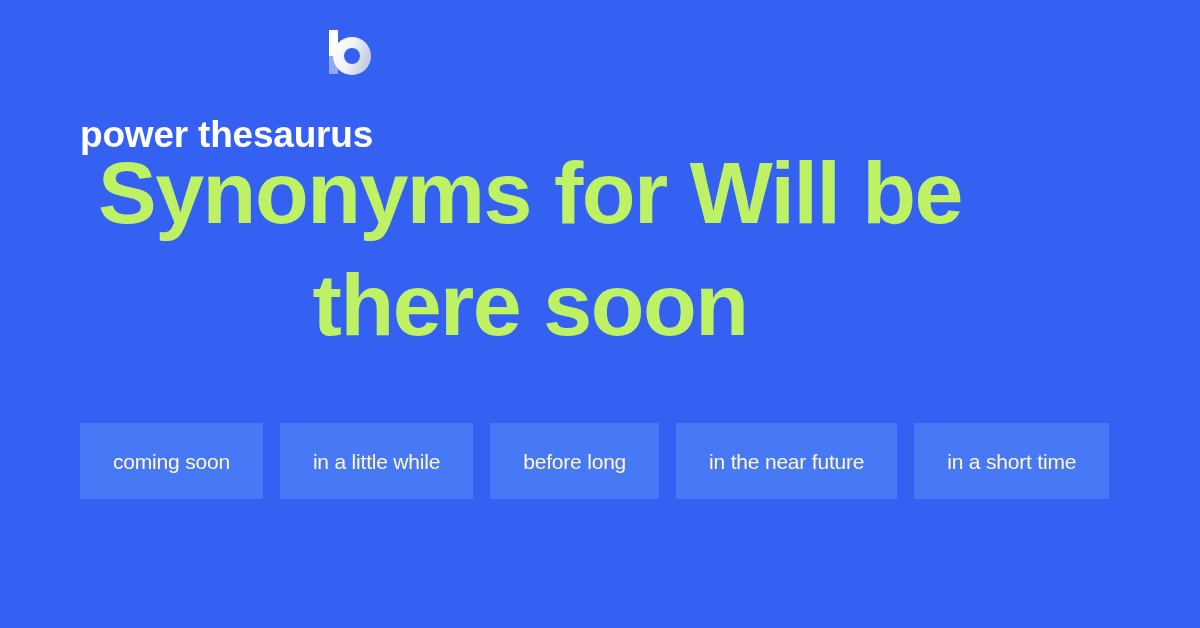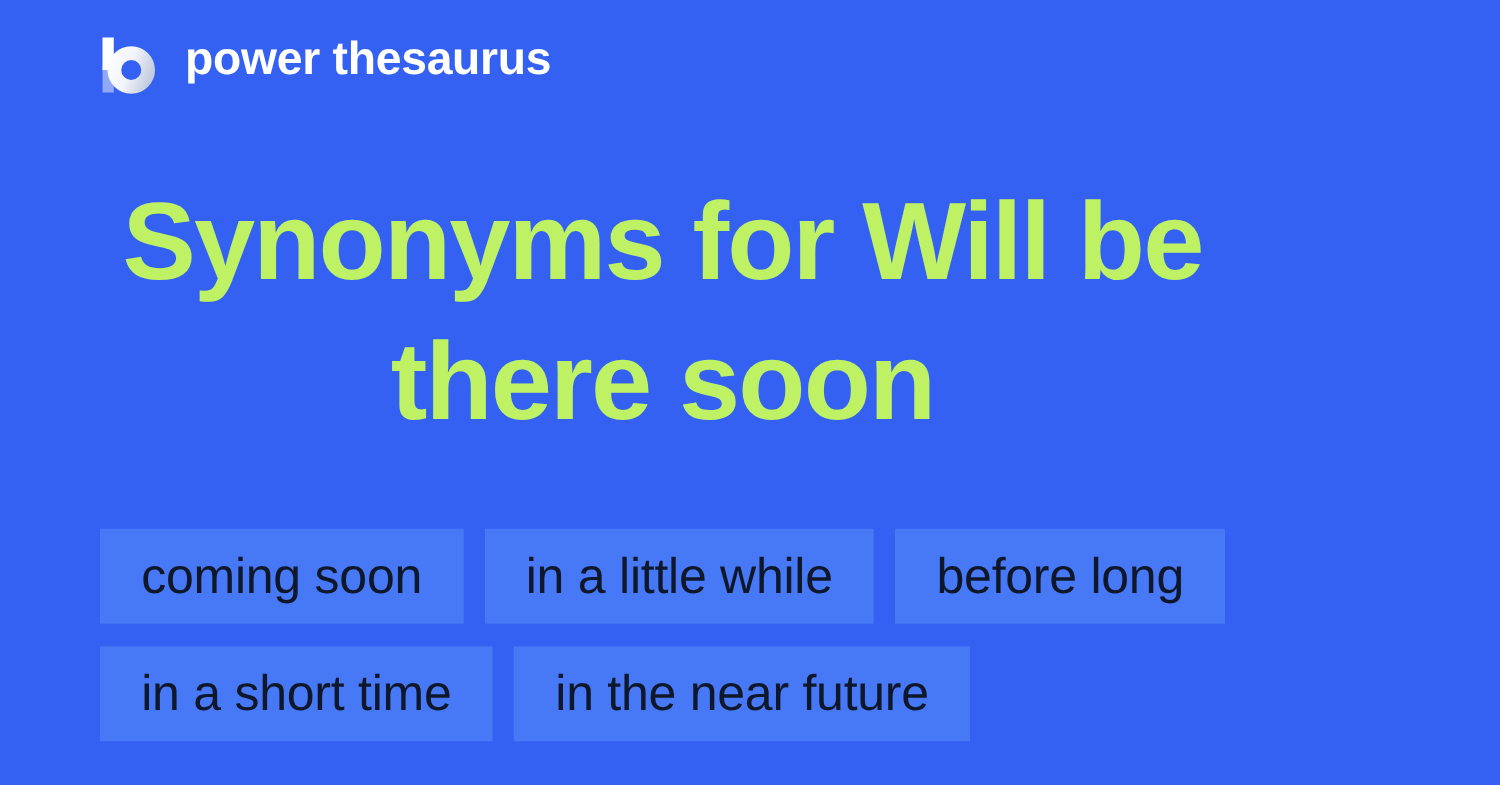--- a/index.html
+++ b/index.html
@@ -23,23 +23,24 @@
     height: 628px;
     background: #3461f2;
   }
 
   
   .brand {
     position: absolute;
     left: 80px;
     top: 28px;
     display: flex;
-    align-items: flex-start;
-    gap: 22px;
+    align-items: flex-end;
+    gap: 40px;
     height: 54px;
+    flex-direction: column;
   }
 
   .brand-mark {
     width: 46px;
     height: 48px;
     display: block;
     flex: 0 0 auto;
   }
 
   .brand-name {
@@ -76,22 +77,22 @@
     gap: 18px 17px;
   }
 
   .chip {
     height: 76px;
     display: flex;
     align-items: center;
     justify-content: center;
     padding: 0 33px;
     background: #4778f5;
-    color: #0f172a;
-    font-size: 40px;
+    color: #fef9c3;
+    font-size: 21px;
     line-height: 1;
     font-weight: 400;
     letter-spacing: -0.2px;
     white-space: nowrap;
     border: 0;
     border-radius: 0;
     font-family: "Liberation Sans", sans-serif;
     cursor: pointer;
   }
 </style>
@@ -122,17 +123,17 @@
     </span>
     <span class="brand-name">power thesaurus</span>
   </div>
 
   <h1 class="headline">Synonyms for Will be there soon</h1>
 
   <div class="chips">
     <span class="chip">coming soon</span>
     <span class="chip">in a little while</span>
     <span class="chip">before long</span>
+    <span class="chip">in the near future</span>
     <span class="chip">in a short time</span>
-    <span class="chip">in the near future</span>
   </div>
 
 </div>
 
 </body></html>

